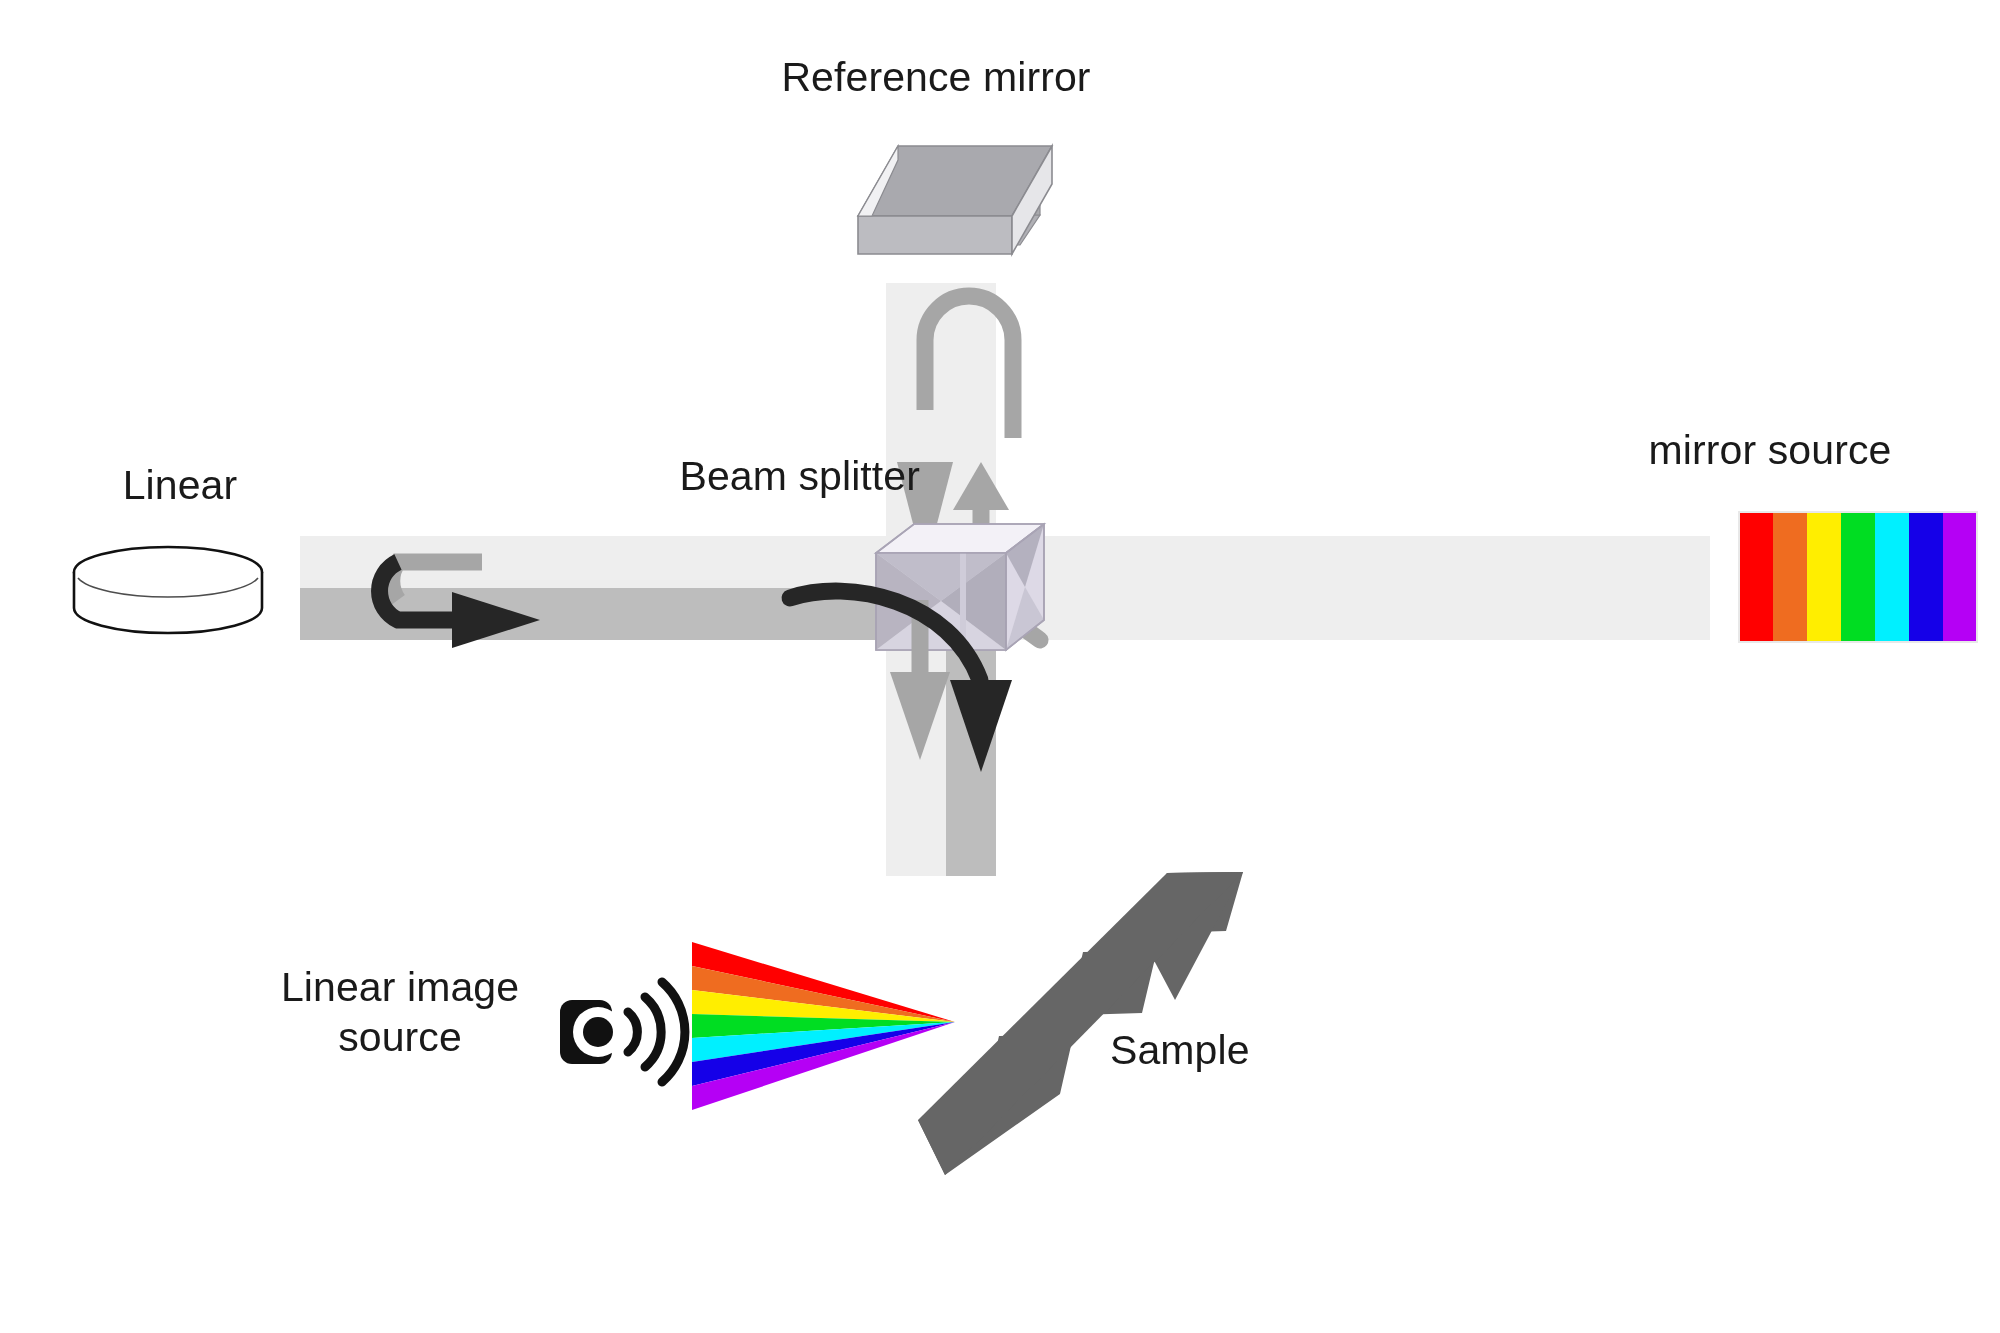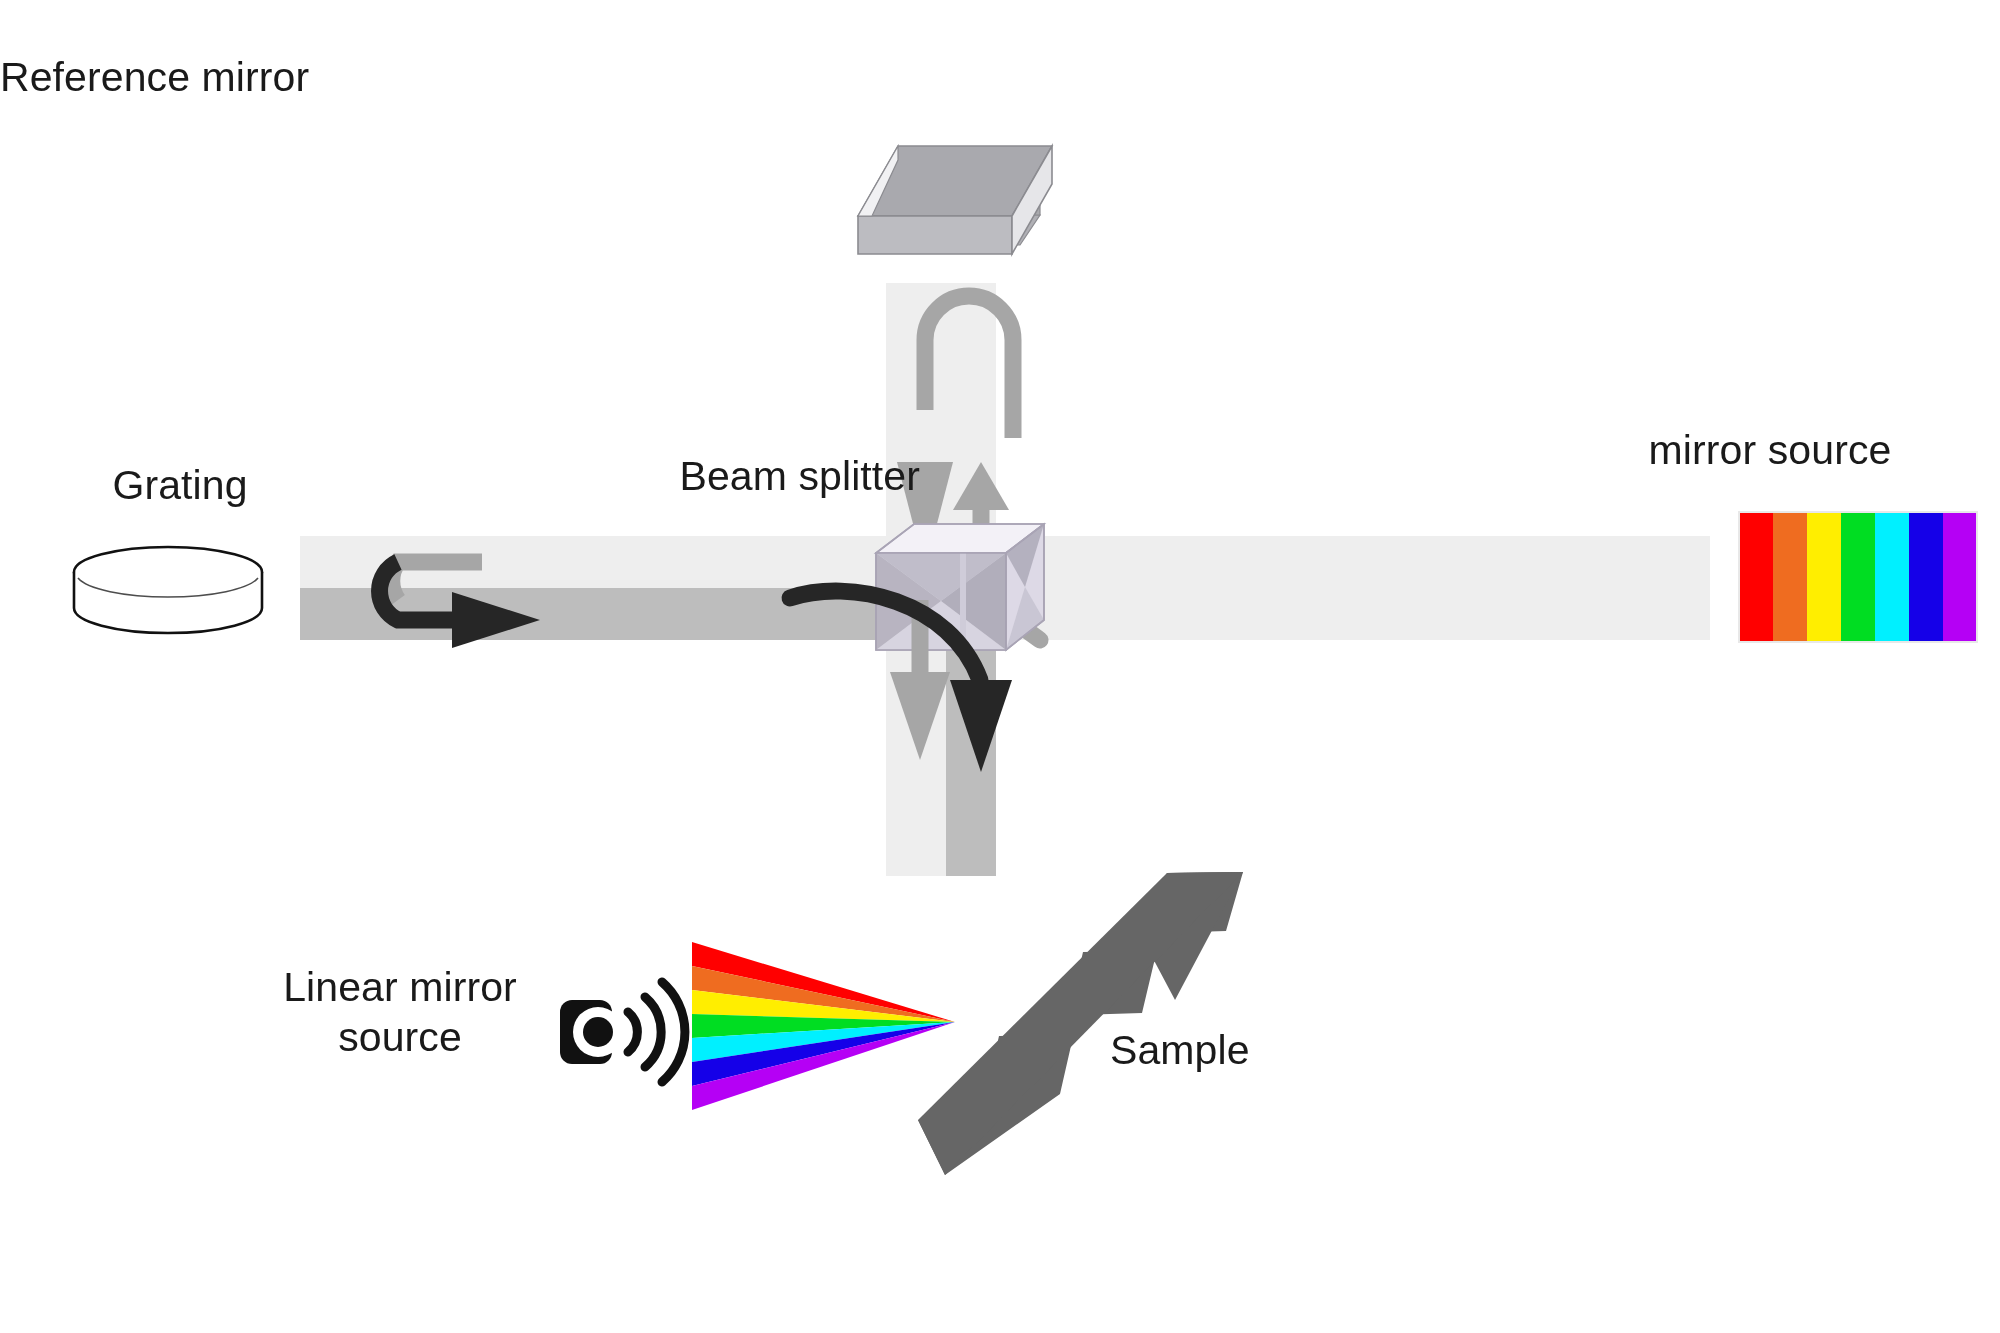--- a/index.html
+++ b/index.html
@@ -35,21 +35,21 @@
     position: absolute;
     font-family: "Liberation Sans", sans-serif;
     color: #1a1a1a;
     white-space: pre;
     line-height: 1.22;
     letter-spacing: 0.1px;
   }
   #label-reference-mirror {
     left: 0; top: 52px;
     width: 1872px;
-    text-align: left;
+    text-align: center;
     font-size: 41px;
   }
   #label-broadband-source {
     left: 1560px; top: 375px;
     width: 420px;
     text-align: center;
     font-size: 41px;
   }
   #label-sample {
     left: 20px; top: 460px;
@@ -229,21 +229,21 @@
       <path d="M 645,997 A 46 46 0 0 1 645,1067" fill="none" stroke="#111111" stroke-width="9" stroke-linecap="round"></path>
       <path d="M 662,982 A 66 66 0 0 1 662,1082" fill="none" stroke="#111111" stroke-width="9" stroke-linecap="round"></path>
     </g>
 
   </svg>
 
   <div class="label" id="label-reference-mirror">Reference mirror</div>
 
   <div class="label" id="label-broadband-source"><br><span>mirror source</span></div>
 
-  <div class="label" id="label-sample">Grating</div>
+  <div class="label" id="label-sample">Linear</div>
 
   <div class="label" id="label-beam-splitter">Beam splitter</div>
 
-  <div class="label" id="label-linear-sensor"><span>Linear mirror</span><br><span>source</span></div>
+  <div class="label" id="label-linear-sensor"><span>Linear image</span><br><span>source</span></div>
 
   <div class="label" id="label-grating">Sample</div>
 
 </div>
 
 </body></html>

